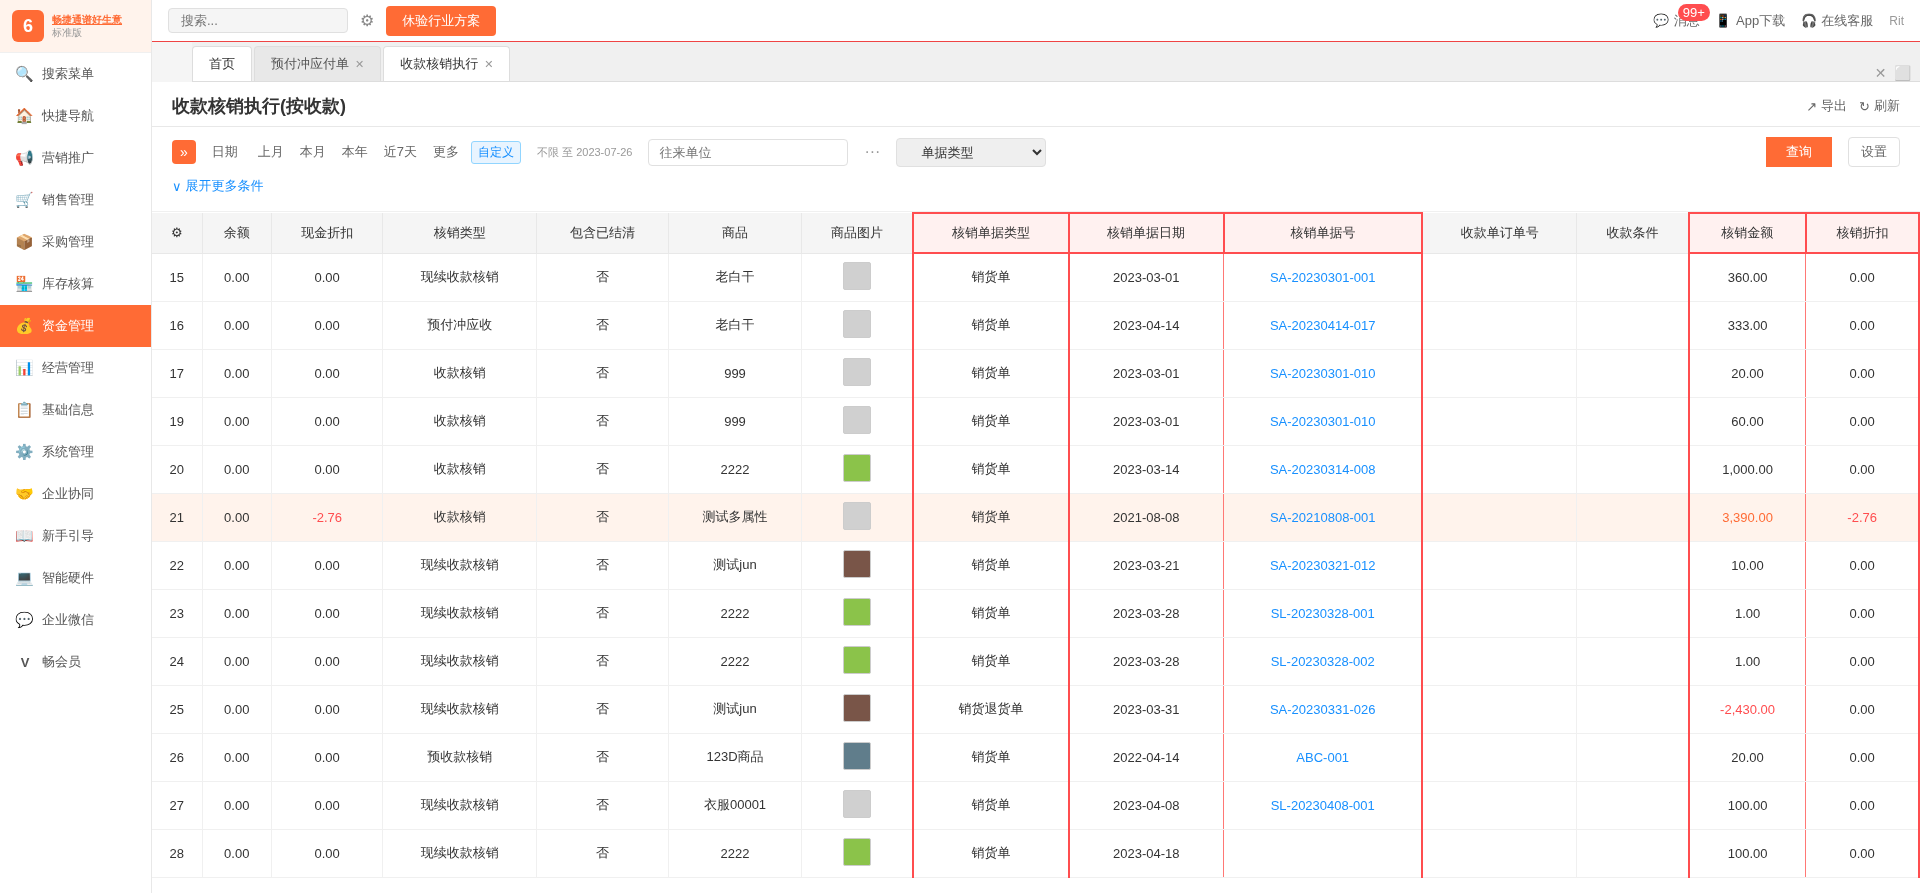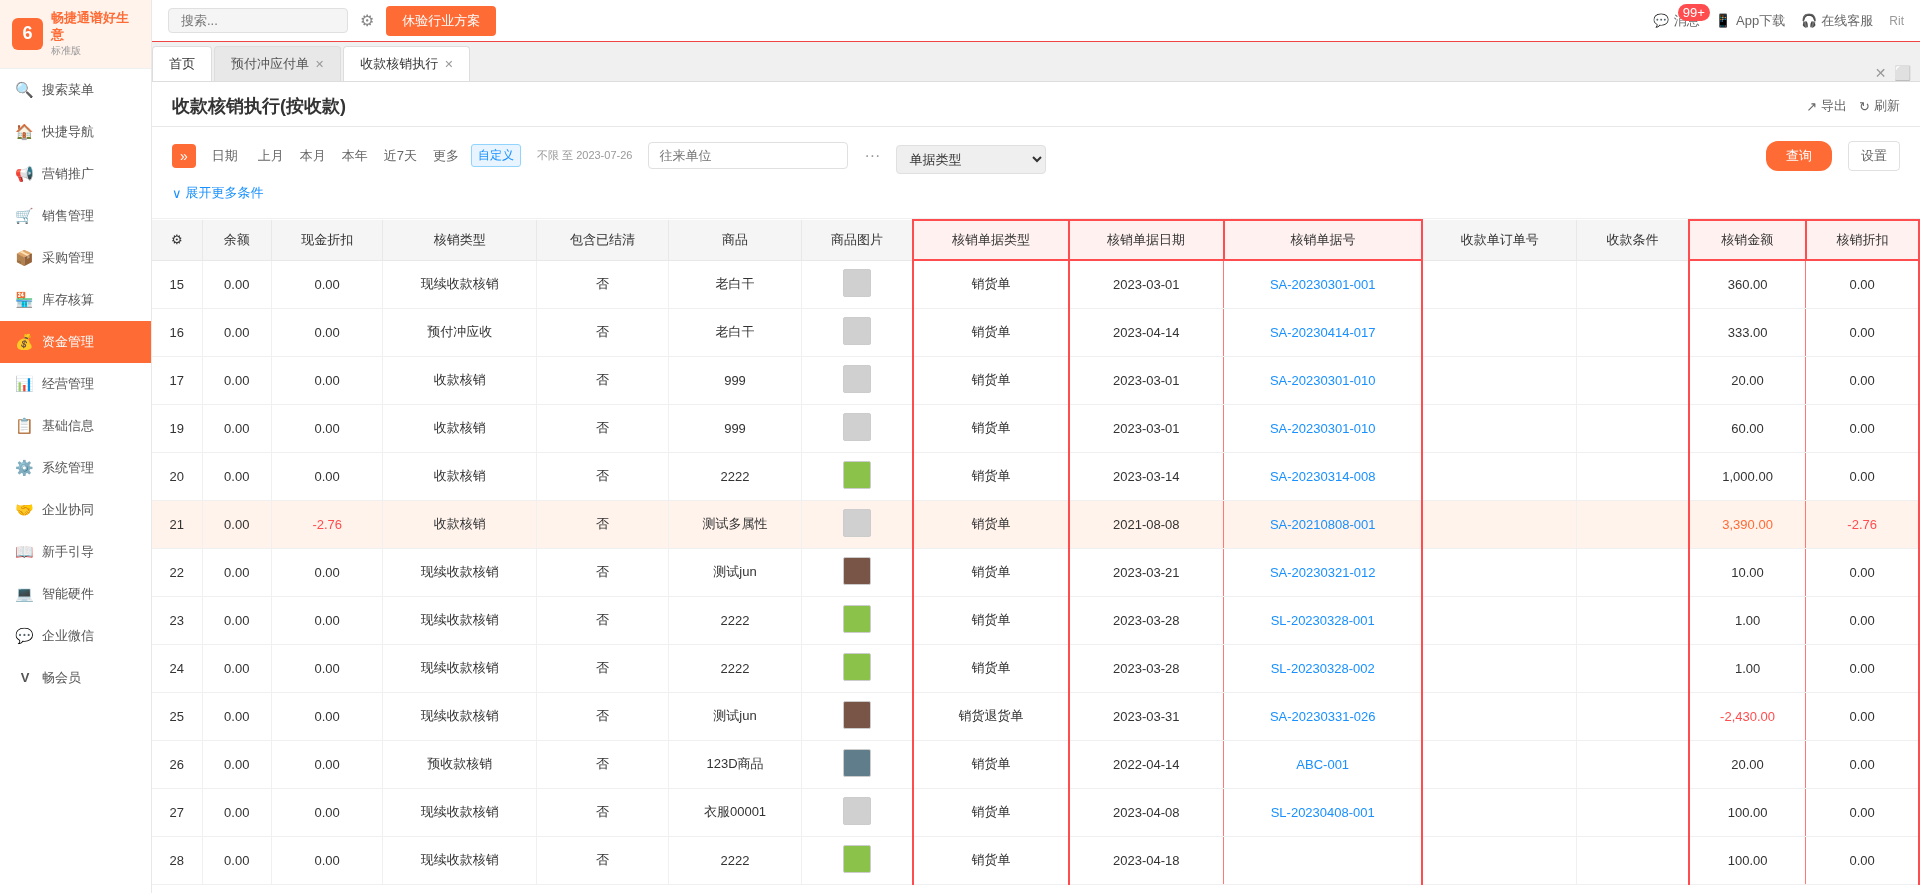--- a/index.html
+++ b/index.html
@@ -2,42 +2,42 @@
 <html><head>
   <meta charset="utf-8">
   <style>
     * { box-sizing: border-box; margin: 0; padding: 0; }
     body { font-family: 'Microsoft YaHei', Arial, sans-serif; font-size: 13px; background: #f5f5f5; color: #333; height: 893px; overflow: hidden; display: flex; }
 
     
     .sidebar { width: 152px; background: #fff; border-right: 1px solid #e8e8e8; display: flex; flex-direction: column; height: 893px; flex-shrink: 0; }
     .sidebar-logo { padding: 10px 12px; display: flex; align-items: center; gap: 8px; border-bottom: 1px solid #f0f0f0; background: #fff3ec; }
     .sidebar-logo-icon { width: 32px; height: 32px; background: #ff6b35; border-radius: 6px; display: flex; align-items: center; justify-content: center; color: white; font-size: 18px; font-weight: bold; }
-    .sidebar-logo-text { font-size: 13px; color: #ff6b35; font-weight: bold; line-height: 1.3; }
+    .sidebar-logo-text { font-size: 10px; color: #ff6b35; font-weight: bold; line-height: 1.3; text-decoration: underline; }
     .sidebar-logo-sub { font-size: 10px; color: #999; }
     .sidebar-item { display: flex; align-items: center; gap: 8px; padding: 12px 16px; cursor: pointer; color: #555; transition: background 0.2s; }
     .sidebar-item.active { background: #ff6b35; color: white; }
     .sidebar-item .s-icon { width: 18px; height: 18px; display: flex; align-items: center; justify-content: center; font-size: 15px; }
     .sidebar-item .s-label { font-size: 13px; }
 
     
     .main { flex: 1; display: flex; flex-direction: column; height: 893px; overflow: hidden; }
 
     
     .topbar { height: 42px; background: #fff; border-bottom: 1px solid #ef4444; display: flex; align-items: center; padding: 16px 16px; gap: 12px; }
     .topbar-input { background: #f5f5f5; border: 1px solid #e0e0e0; border-radius: 4px; padding: 4px 12px; font-size: 13px; color: #999; width: 180px; }
     .topbar-gear { color: #888; cursor: pointer; font-size: 16px; }
     .topbar-btn-orange { background: #ff6b35; color: white; border: none; border-radius: 4px; padding: 6px 16px; font-size: 13px; cursor: pointer; }
     .topbar-right { margin-left: auto; display: flex; align-items: center; gap: 16px; color: #666; font-size: 13px; }
     .msg-badge { position: relative; display: inline-flex; align-items: center; gap: 4px; }
     .badge { background: #ff4d4f; color: white; border-radius: 10px; padding: 1px 5px; font-size: 13px; position: absolute; top: -8px; right: -10px; }
     .topbar-user { color: #999; font-size: 12px; }
 
     
-    .tabs { height: 40px; background: #f0f0f0; display: flex; align-items: flex-end; padding: 0 0 0 0; border-bottom: 1px solid #ddd; }
+    .tabs { height: 40px; background: #f0f0f0; display: flex; align-items: flex-end; padding: 0 0 0 0; border-bottom: 1px solid #ddd; margin-left: 40px; }
     .tab { padding: 8px 16px; cursor: pointer; font-size: 13px; color: #555; border: 1px solid #ddd; border-bottom: none; background: #e8e8e8; margin-right: 2px; border-radius: 4px 4px 0 0; display: flex; align-items: center; gap: 6px; }
     .tab.active { background: #fff; color: #333; font-weight: 500; }
     .tab-close { color: #999; font-size: 11px; cursor: pointer; }
     .tab-home { background: #fff; color: #333; padding: 8px 16px; cursor: pointer; font-size: 13px; border-bottom: none; }
     .tabs-right { margin-left: auto; display: flex; align-items: center; padding-right: 8px; gap: 8px; }
     .tabs-right span { color: #999; cursor: pointer; font-size: 14px; }
 
     
     .page-content { flex: 1; background: #737373; overflow: hidden; display: flex; flex-direction: column; }
     .page-header { background: #fff; padding: 12px 20px 8px; border-bottom: 1px solid #e8e8e8; display: flex; align-items: center; justify-content: space-between; }
@@ -48,22 +48,22 @@
     
     .filter-bar { background: #fff; padding: 10px 20px; border-bottom: 1px solid #f0f0f0; }
     .filter-row { display: flex; align-items: center; gap: 16px; flex-wrap: wrap; }
     .filter-arrow { background: #ff6b35; color: white; border: none; border-radius: 4px; padding: 4px 8px; cursor: pointer; font-size: 14px; }
     .filter-label { color: #666; font-size: 13px; }
     .filter-date-options { display: flex; gap: 8px; align-items: center; }
     .filter-date-btn { color: #666; cursor: pointer; font-size: 13px; padding: 2px 4px; }
     .filter-date-custom { background: #e8f4ff; color: #1890ff; border: 1px solid #91d5ff; border-radius: 3px; padding: 2px 6px; font-size: 12px; cursor: pointer; }
     .filter-input { border: 1px solid #e0e0e0; border-radius: 4px; padding: 5px 10px; font-size: 13px; color: #333; width: 200px; }
     .filter-dots { color: #999; font-size: 16px; cursor: pointer; }
-    .filter-select { border: 1px solid #e0e0e0; border-radius: 4px; padding: 5px 8px; font-size: 13px; color: #333; min-width: 150px; margin-top: 8px; }
-    .filter-query-btn { background: #ff6b35; color: white; border: none; border-radius: 12px; padding: 6px 20px; font-size: 13px; cursor: pointer; margin-left: auto; }
+    .filter-select { border: 1px solid #e0e0e0; border-radius: 4px; padding: 5px 20px; font-size: 13px; color: #333; min-width: 150px; }
+    .filter-query-btn { background: #ff6b35; color: white; border: none; border-radius: 0; padding: 6px 20px; font-size: 13px; cursor: pointer; margin-left: auto; }
     .filter-setting-btn { background: white; color: #666; border: 1px solid #e0e0e0; border-radius: 4px; padding: 5px 12px; font-size: 13px; cursor: pointer; }
     .filter-expand { color: #1890ff; cursor: pointer; font-size: 13px; display: flex; align-items: center; gap: 4px; padding: 6px 0; }
 
     
     .table-wrapper { flex: 1; overflow: auto; background: #fff; margin: 0; }
     table { width: 100%; border-collapse: collapse; font-size: 13px; }
     thead tr { background: #f5f5f5; }
     th { padding: 10px 8px; border-bottom: 1px solid #e8e8e8; border-right: 1px solid #e8e8e8; color: #333; font-weight: 500; text-align: center; white-space: nowrap; }
     td { padding: 8px 8px; border-bottom: 1px solid #f0f0f0; border-right: 1px solid #f0f0f0; text-align: center; white-space: nowrap; }
     .link-text { color: #1890ff; cursor: pointer; text-decoration: none; }

